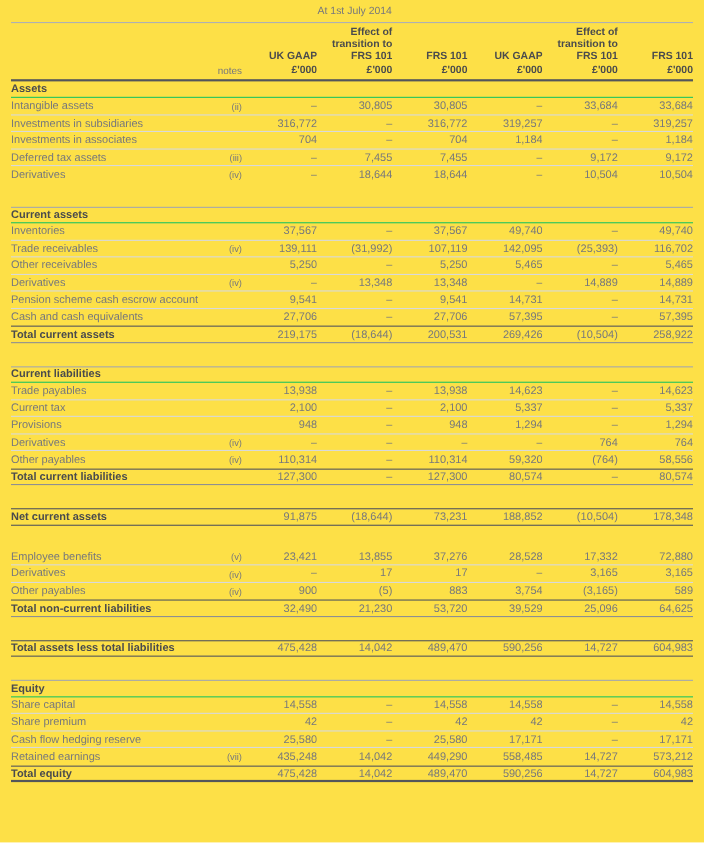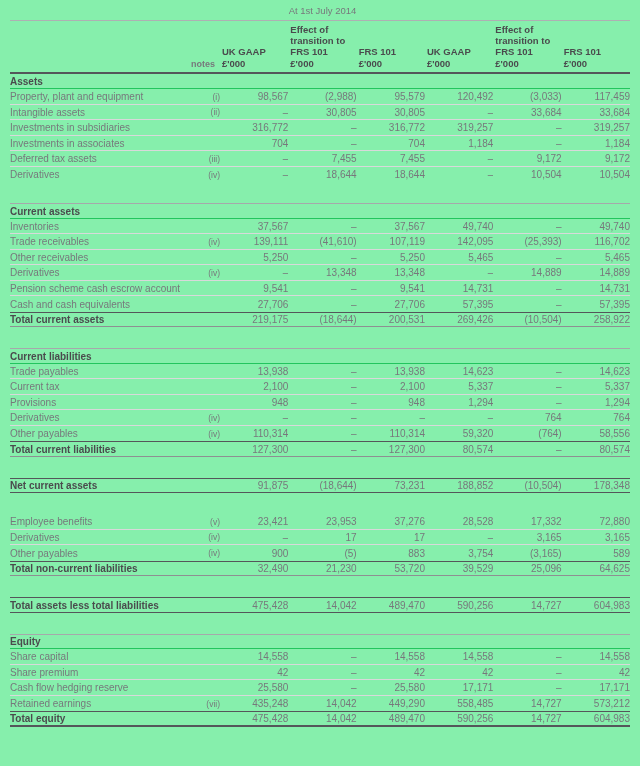--- a/index.html
+++ b/index.html
@@ -1,37 +1,37 @@
 <!DOCTYPE html>
 <html><head>
 <meta charset="utf-8">
 <style>
   html,body { margin:0; padding:0; background:#ffffff; }
   .page {
     width: 640px; height: 766px; box-sizing: border-box;
     padding: 5px 10px 0 10px;
     font-family: "Liberation Sans", "DejaVu Sans", sans-serif;
-    color: #77787c; background:#86efac; overflow:hidden;
+    color: #77787c; background:#fde047; overflow:hidden;
   }
   
   .date-row {
     display:grid; grid-template-columns: 210px 1fr 1fr;
     border-bottom: 1px solid #aeb0b3; padding-bottom: 4px;
   }
   .dgroup { text-align:center; font-size:9.5px; color:#77787c; }
   .colhead-row {
     display:grid; grid-template-columns: 176px 34px repeat(6, 1fr);
     align-items:end; border-bottom: 2px solid #54565a;
     padding: 3px 0 3px 0; min-height: 38px;
   }
   .colhead-row .ch {
-    text-align:left; font-weight:bold; color:#4a4b4d;
+    text-align:right; font-weight:bold; color:#4a4b4d;
     font-size:9.5px; line-height:1.18; white-space:pre-line; padding-left:2px;
   }
-  .colhead-row .notes { text-align:center; font-size:9px; color:#77787c;font-weight:bold; }
+  .colhead-row .notes { text-align:right; font-size:9px; color:#77787c; }
   
   .row {
     display:grid; grid-template-columns: 176px 34px repeat(6, 1fr);
     align-items:center; height: 15.5px; box-sizing:border-box;
   }
   .cell { overflow:hidden; white-space:nowrap; }
   .cell.label { text-align:left; font-size:10px; }
   .cell.note  { text-align:right; font-size:8.5px; color:#77787c; }
   .cell.num   { text-align:right; font-size:10px; }
   .row.data   { border-bottom: 1px solid #d8d9da; }
@@ -82,30 +82,20 @@
         <div class="cell label">Assets</div>
         <div class="cell note"></div>
         <div class="cell num"></div>
         <div class="cell num"></div>
         <div class="cell num"></div>
         <div class="cell num"></div>
         <div class="cell num"></div>
         <div class="cell num"></div>
       </div>
       <div class="row data">
-        <div class="cell label">Property, plant and equipment</div>
-        <div class="cell note">(i)</div>
-        <div class="cell num">98,567</div>
-        <div class="cell num">(2,988)</div>
-        <div class="cell num">95,579</div>
-        <div class="cell num">120,492</div>
-        <div class="cell num">(3,033)</div>
-        <div class="cell num">117,459</div>
-      </div>
-      <div class="row data">
         <div class="cell label">Intangible assets</div>
         <div class="cell note">(ii)</div>
         <div class="cell num">–</div>
         <div class="cell num">30,805</div>
         <div class="cell num">30,805</div>
         <div class="cell num">–</div>
         <div class="cell num">33,684</div>
         <div class="cell num">33,684</div>
       </div>
       <div class="row data">
@@ -166,21 +156,21 @@
         <div class="cell num">–</div>
         <div class="cell num">37,567</div>
         <div class="cell num">49,740</div>
         <div class="cell num">–</div>
         <div class="cell num">49,740</div>
       </div>
       <div class="row data">
         <div class="cell label">Trade receivables</div>
         <div class="cell note">(iv)</div>
         <div class="cell num">139,111</div>
-        <div class="cell num">(41,610)</div>
+        <div class="cell num">(31,992)</div>
         <div class="cell num">107,119</div>
         <div class="cell num">142,095</div>
         <div class="cell num">(25,393)</div>
         <div class="cell num">116,702</div>
       </div>
       <div class="row data">
         <div class="cell label">Other receivables</div>
         <div class="cell note"></div>
         <div class="cell num">5,250</div>
         <div class="cell num">–</div>
@@ -309,21 +299,21 @@
         <div class="cell num">73,231</div>
         <div class="cell num">188,852</div>
         <div class="cell num">(10,504)</div>
         <div class="cell num">178,348</div>
       </div>
       <div class="gap"></div>
       <div class="row data">
         <div class="cell label">Employee benefits</div>
         <div class="cell note">(v)</div>
         <div class="cell num">23,421</div>
-        <div class="cell num">23,953</div>
+        <div class="cell num">13,855</div>
         <div class="cell num">37,276</div>
         <div class="cell num">28,528</div>
         <div class="cell num">17,332</div>
         <div class="cell num">72,880</div>
       </div>
       <div class="row data">
         <div class="cell label">Derivatives</div>
         <div class="cell note">(iv)</div>
         <div class="cell num">–</div>
         <div class="cell num">17</div>

